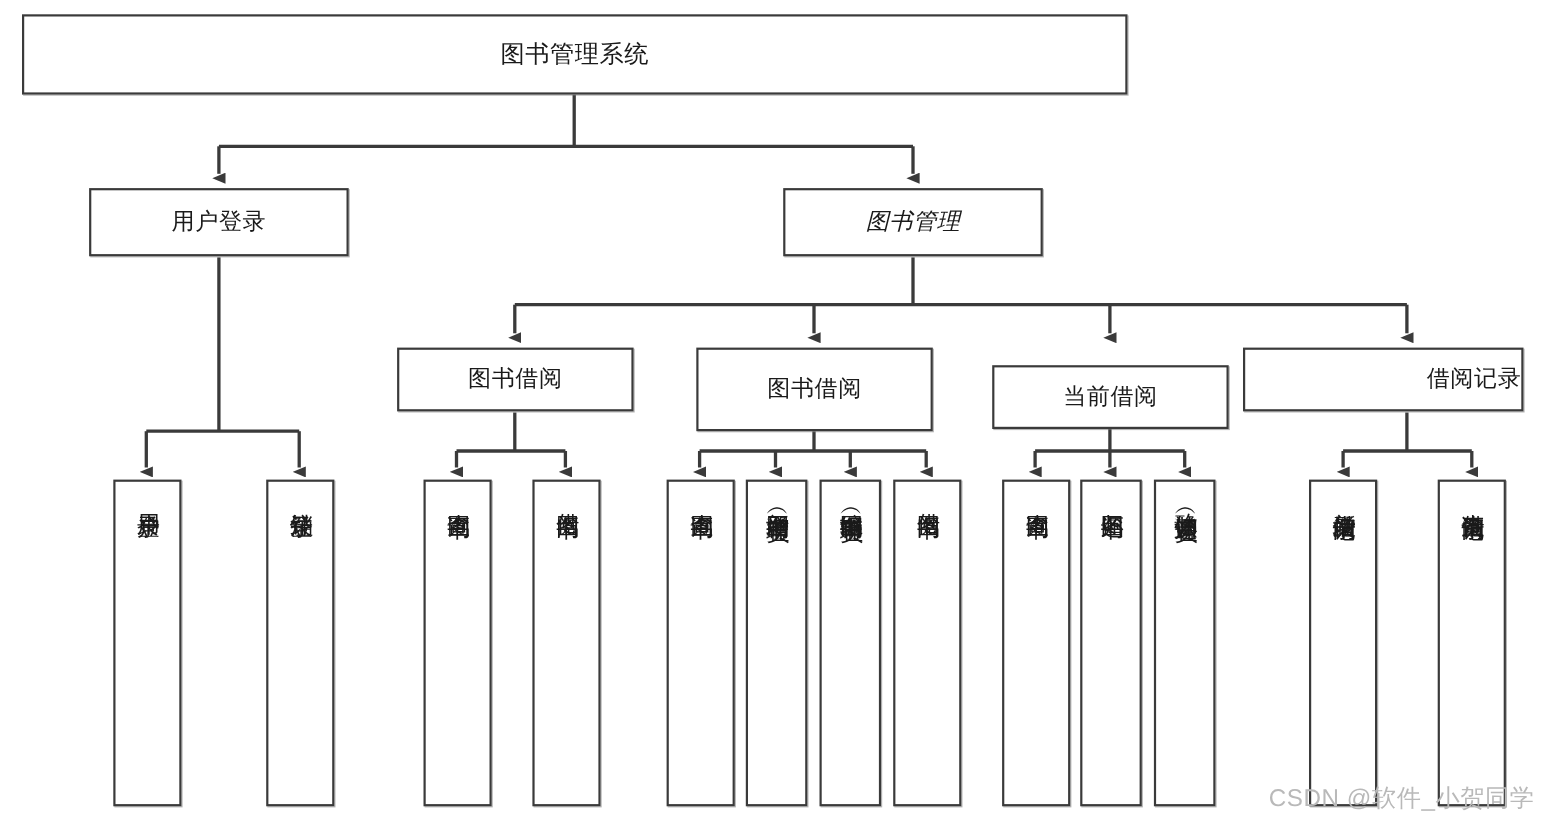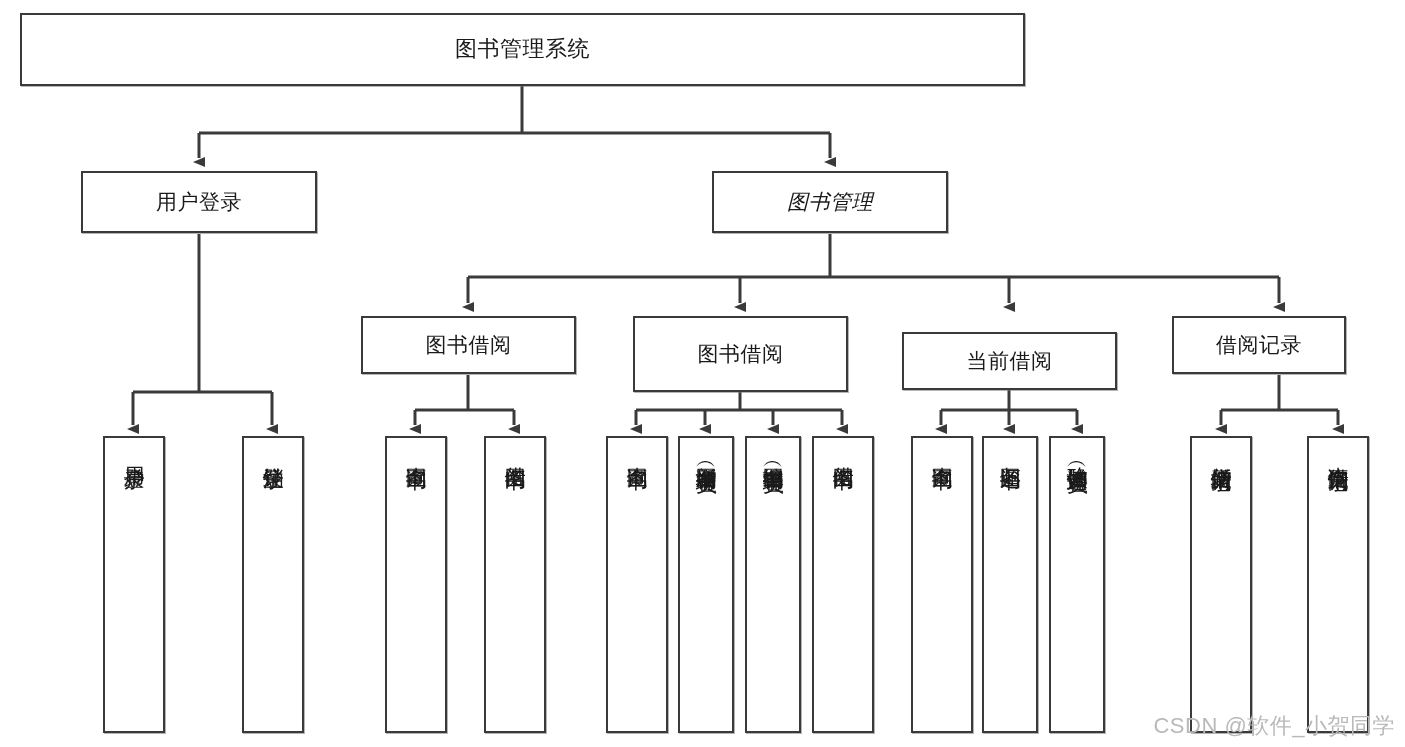--- a/index.html
+++ b/index.html
@@ -143,21 +143,21 @@
 
   <div class="node h" style="left:361px; top:316px; width:215px; height:58px;">
     <span class="label">图书借阅</span>
   </div>
   <div class="node h" style="left:633px; top:316px; width:215px; height:76px;">
     <span class="label">图书借阅</span>
   </div>
   <div class="node h" style="left:902px; top:332px; width:215px; height:58px;">
     <span class="label">当前借阅</span>
   </div>
-  <div class="node h" style="left:1172px; top:316px; width:174px; height:58px;">
+  <div class="node h" style="left:1130px; top:316px; width:255px; height:58px;justify-content:flex-end;">
     <span class="label">借阅记录</span>
   </div>
 
   <div class="node v" style="left:103px; top:436px; width:62px; height:297px;">
     <span class="label">用户登录</span>
   </div>
   <div class="node v" style="left:242px; top:436px; width:62px; height:297px;">
     <span class="label">注销登录</span>
   </div>
 

